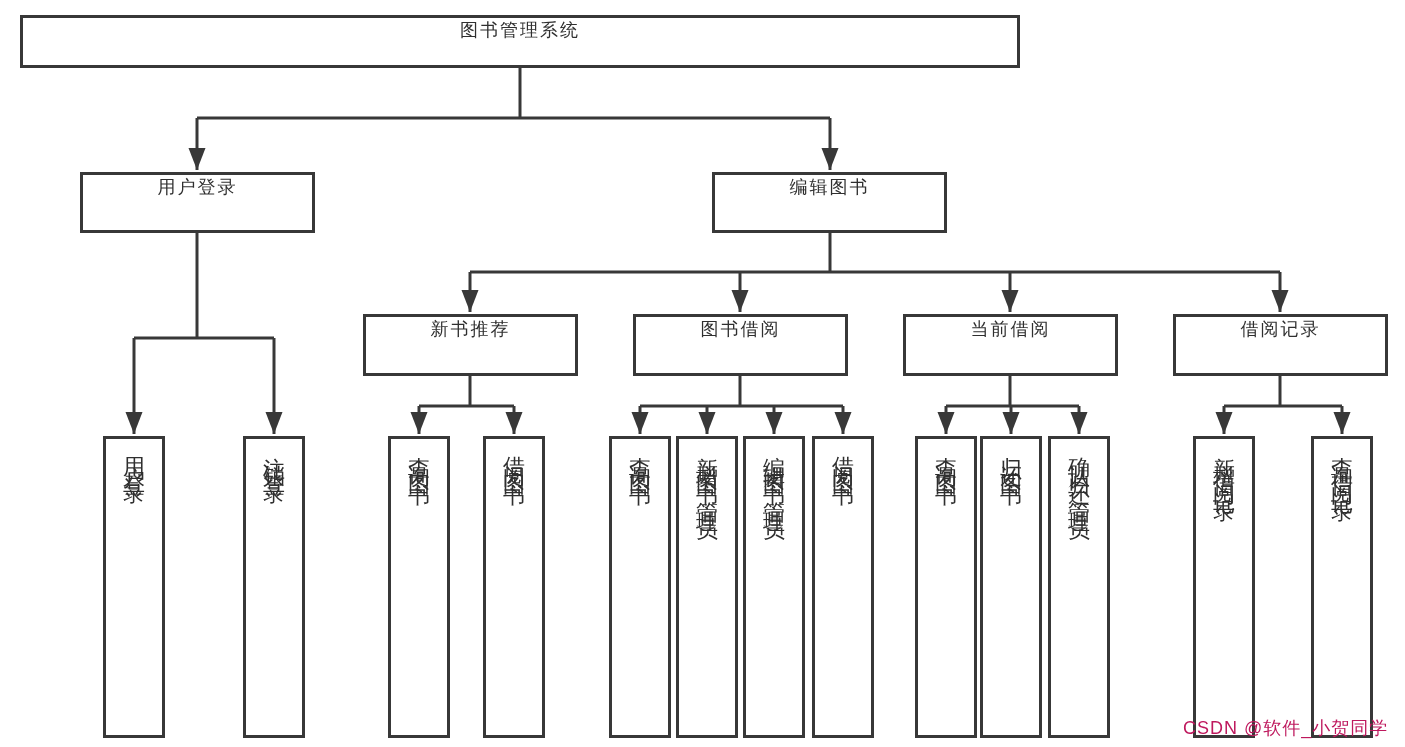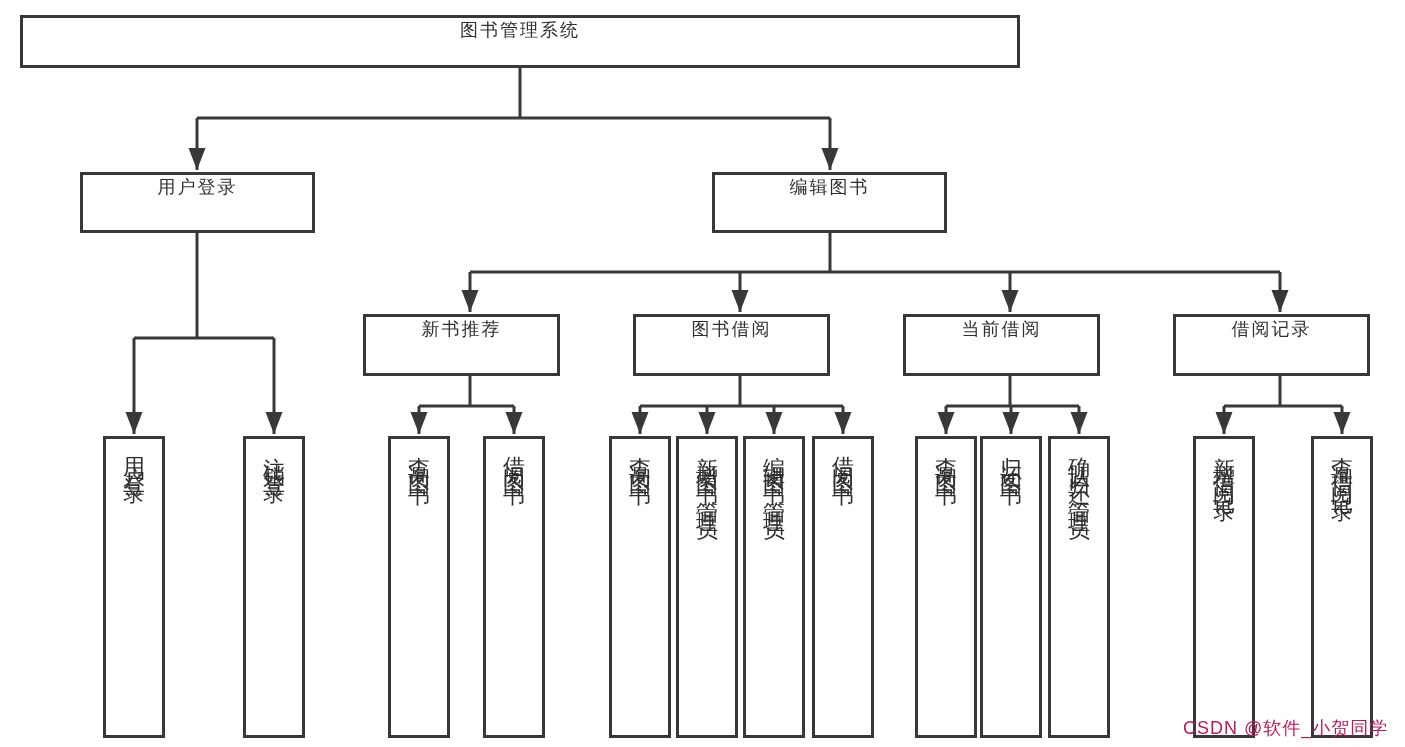--- a/index.html
+++ b/index.html
@@ -48,21 +48,21 @@
     color: #2f2f2f;
   }
 
   
   .n-root   { left: 20px;   top: 15px;  width: 1000px; height: 53px; }
   
   .lv2      { top: 172px; height: 61px; width: 235px; }
   .n-l2-0   { left: 80px; }
   .n-l2-1   { left: 712px; }
   
-  .lv3      { top: 314px; height: 62px; width: 197px; }
+  .lv3      { top: 314px; height: 62px; width: 215px; }
   .n-l3-0   { left: 363px; }
   .n-l3-1   { left: 633px; }
   .n-l3-2   { left: 903px; }
   .n-l3-3   { left: 1173px; }
   
   .leaf     { top: 436px; height: 302px; width: 62px; }
   .n-lf-0   { left: 103px; }
   .n-lf-1   { left: 243px; }
   .n-lf-2   { left: 388px; }
   .n-lf-3   { left: 483px; }

